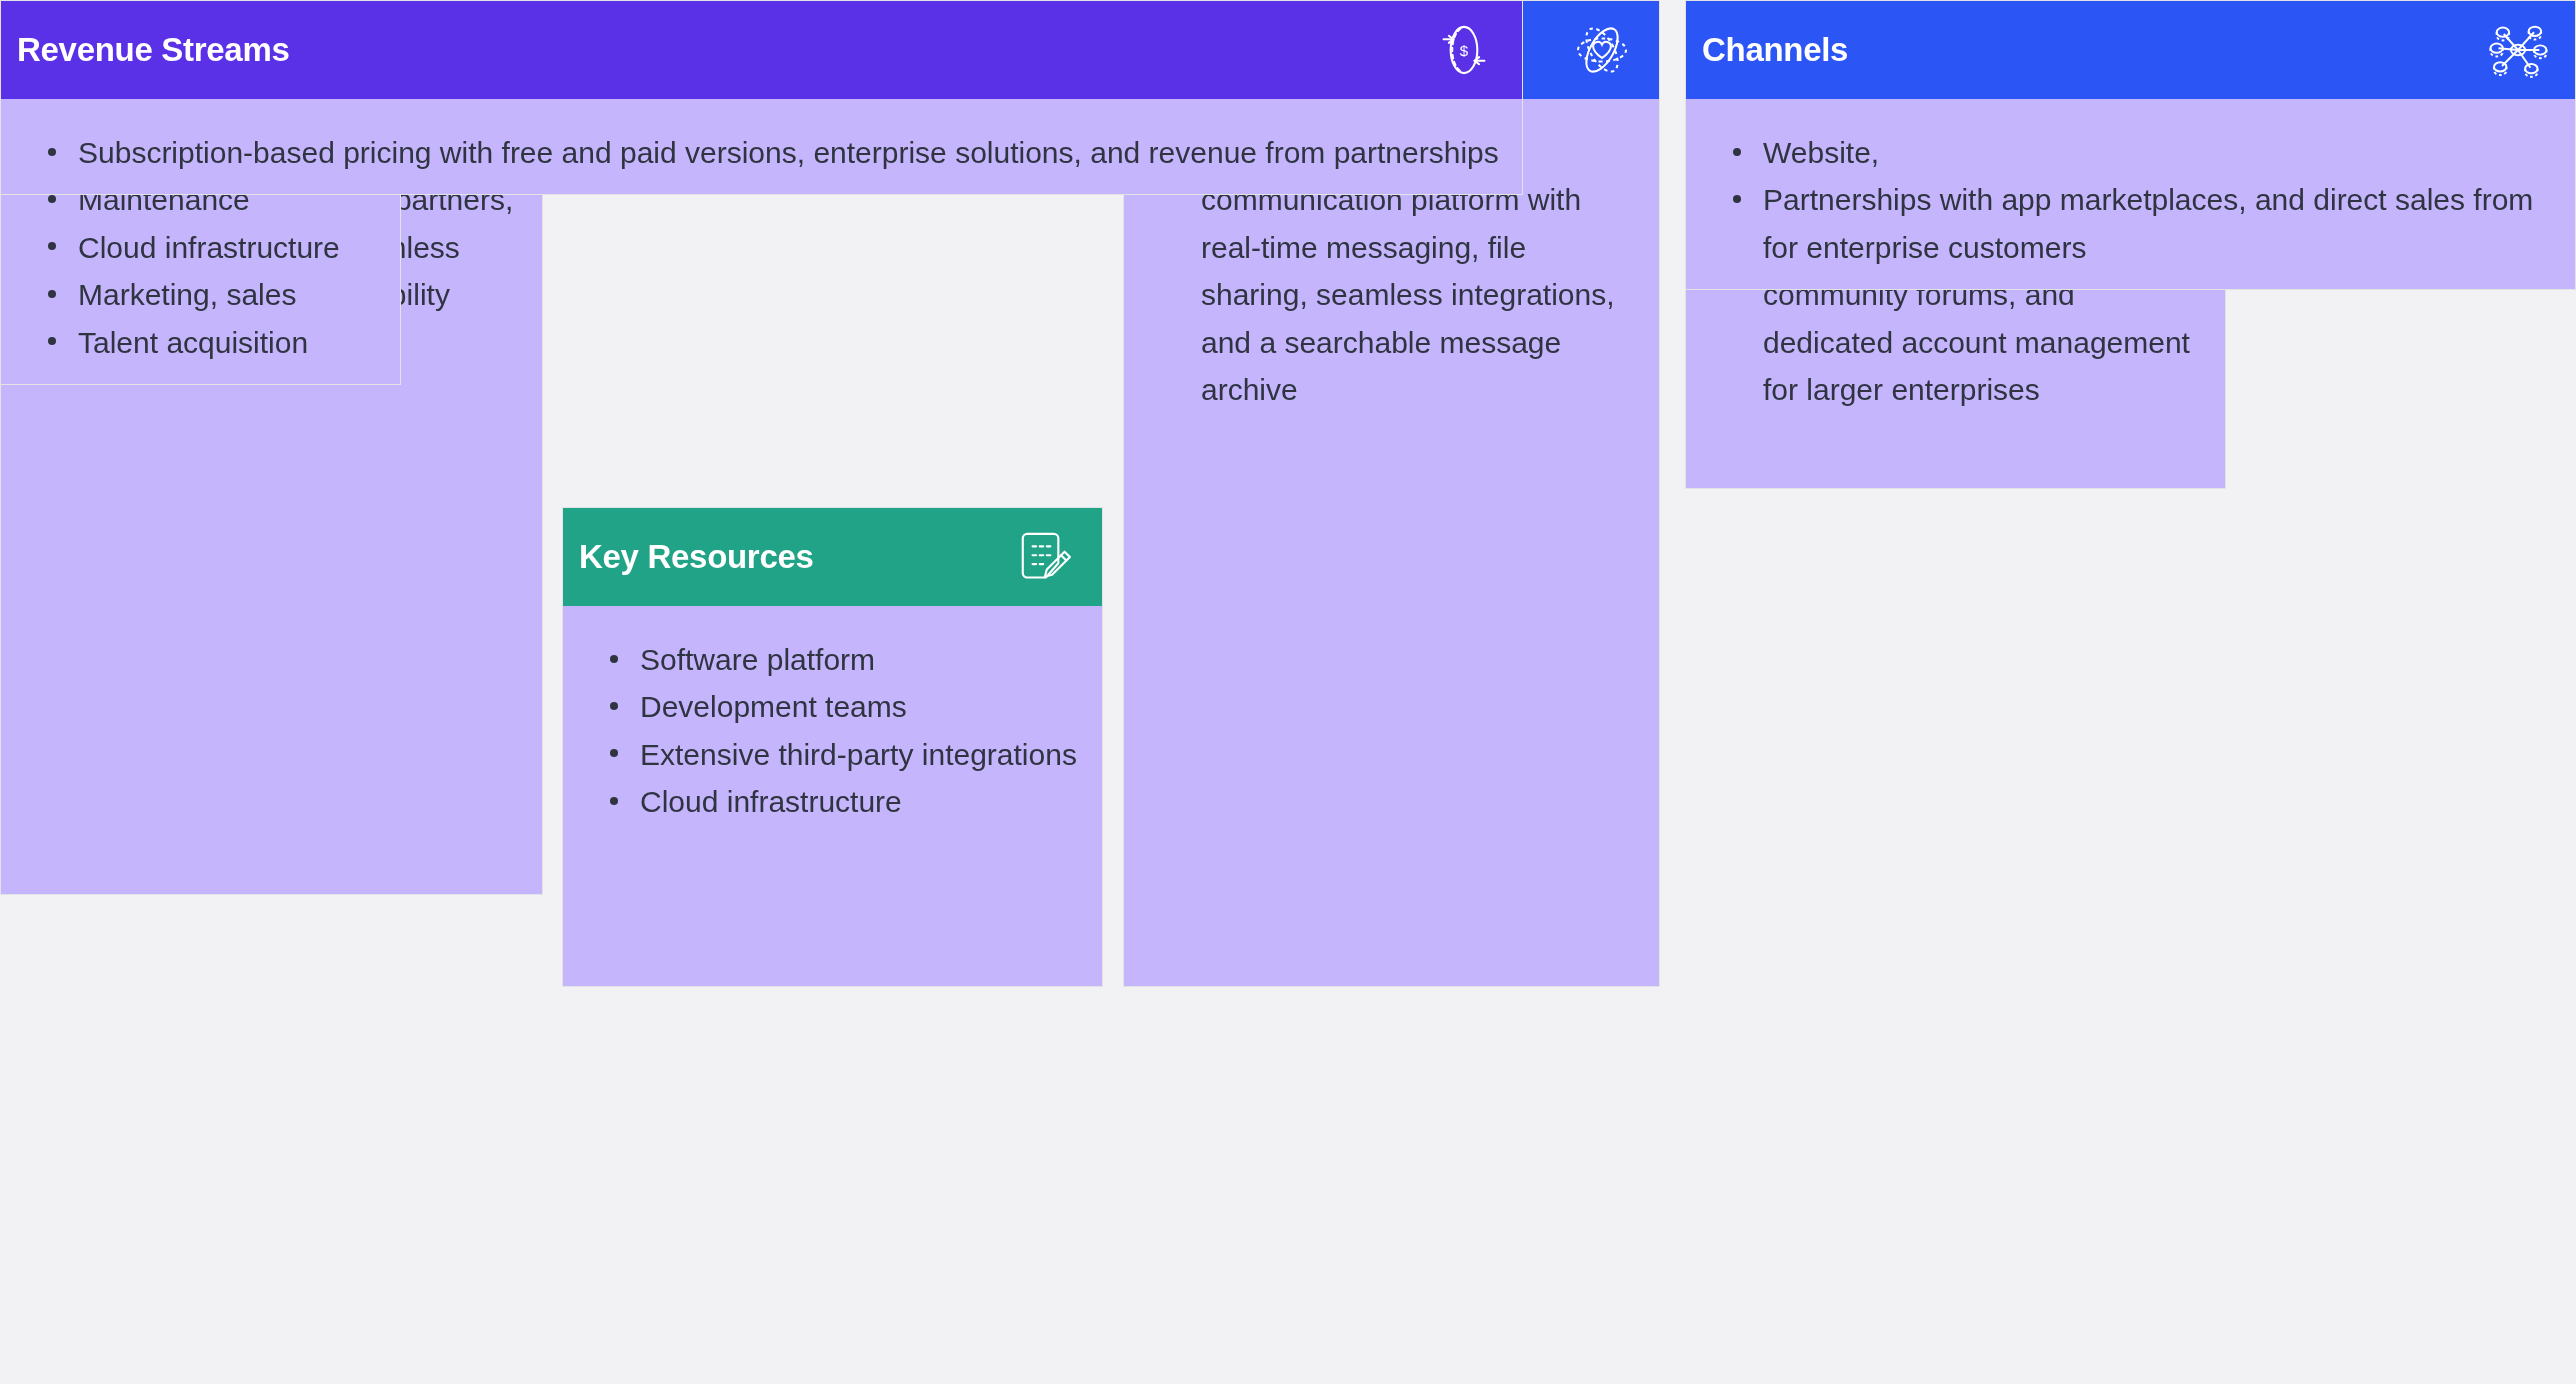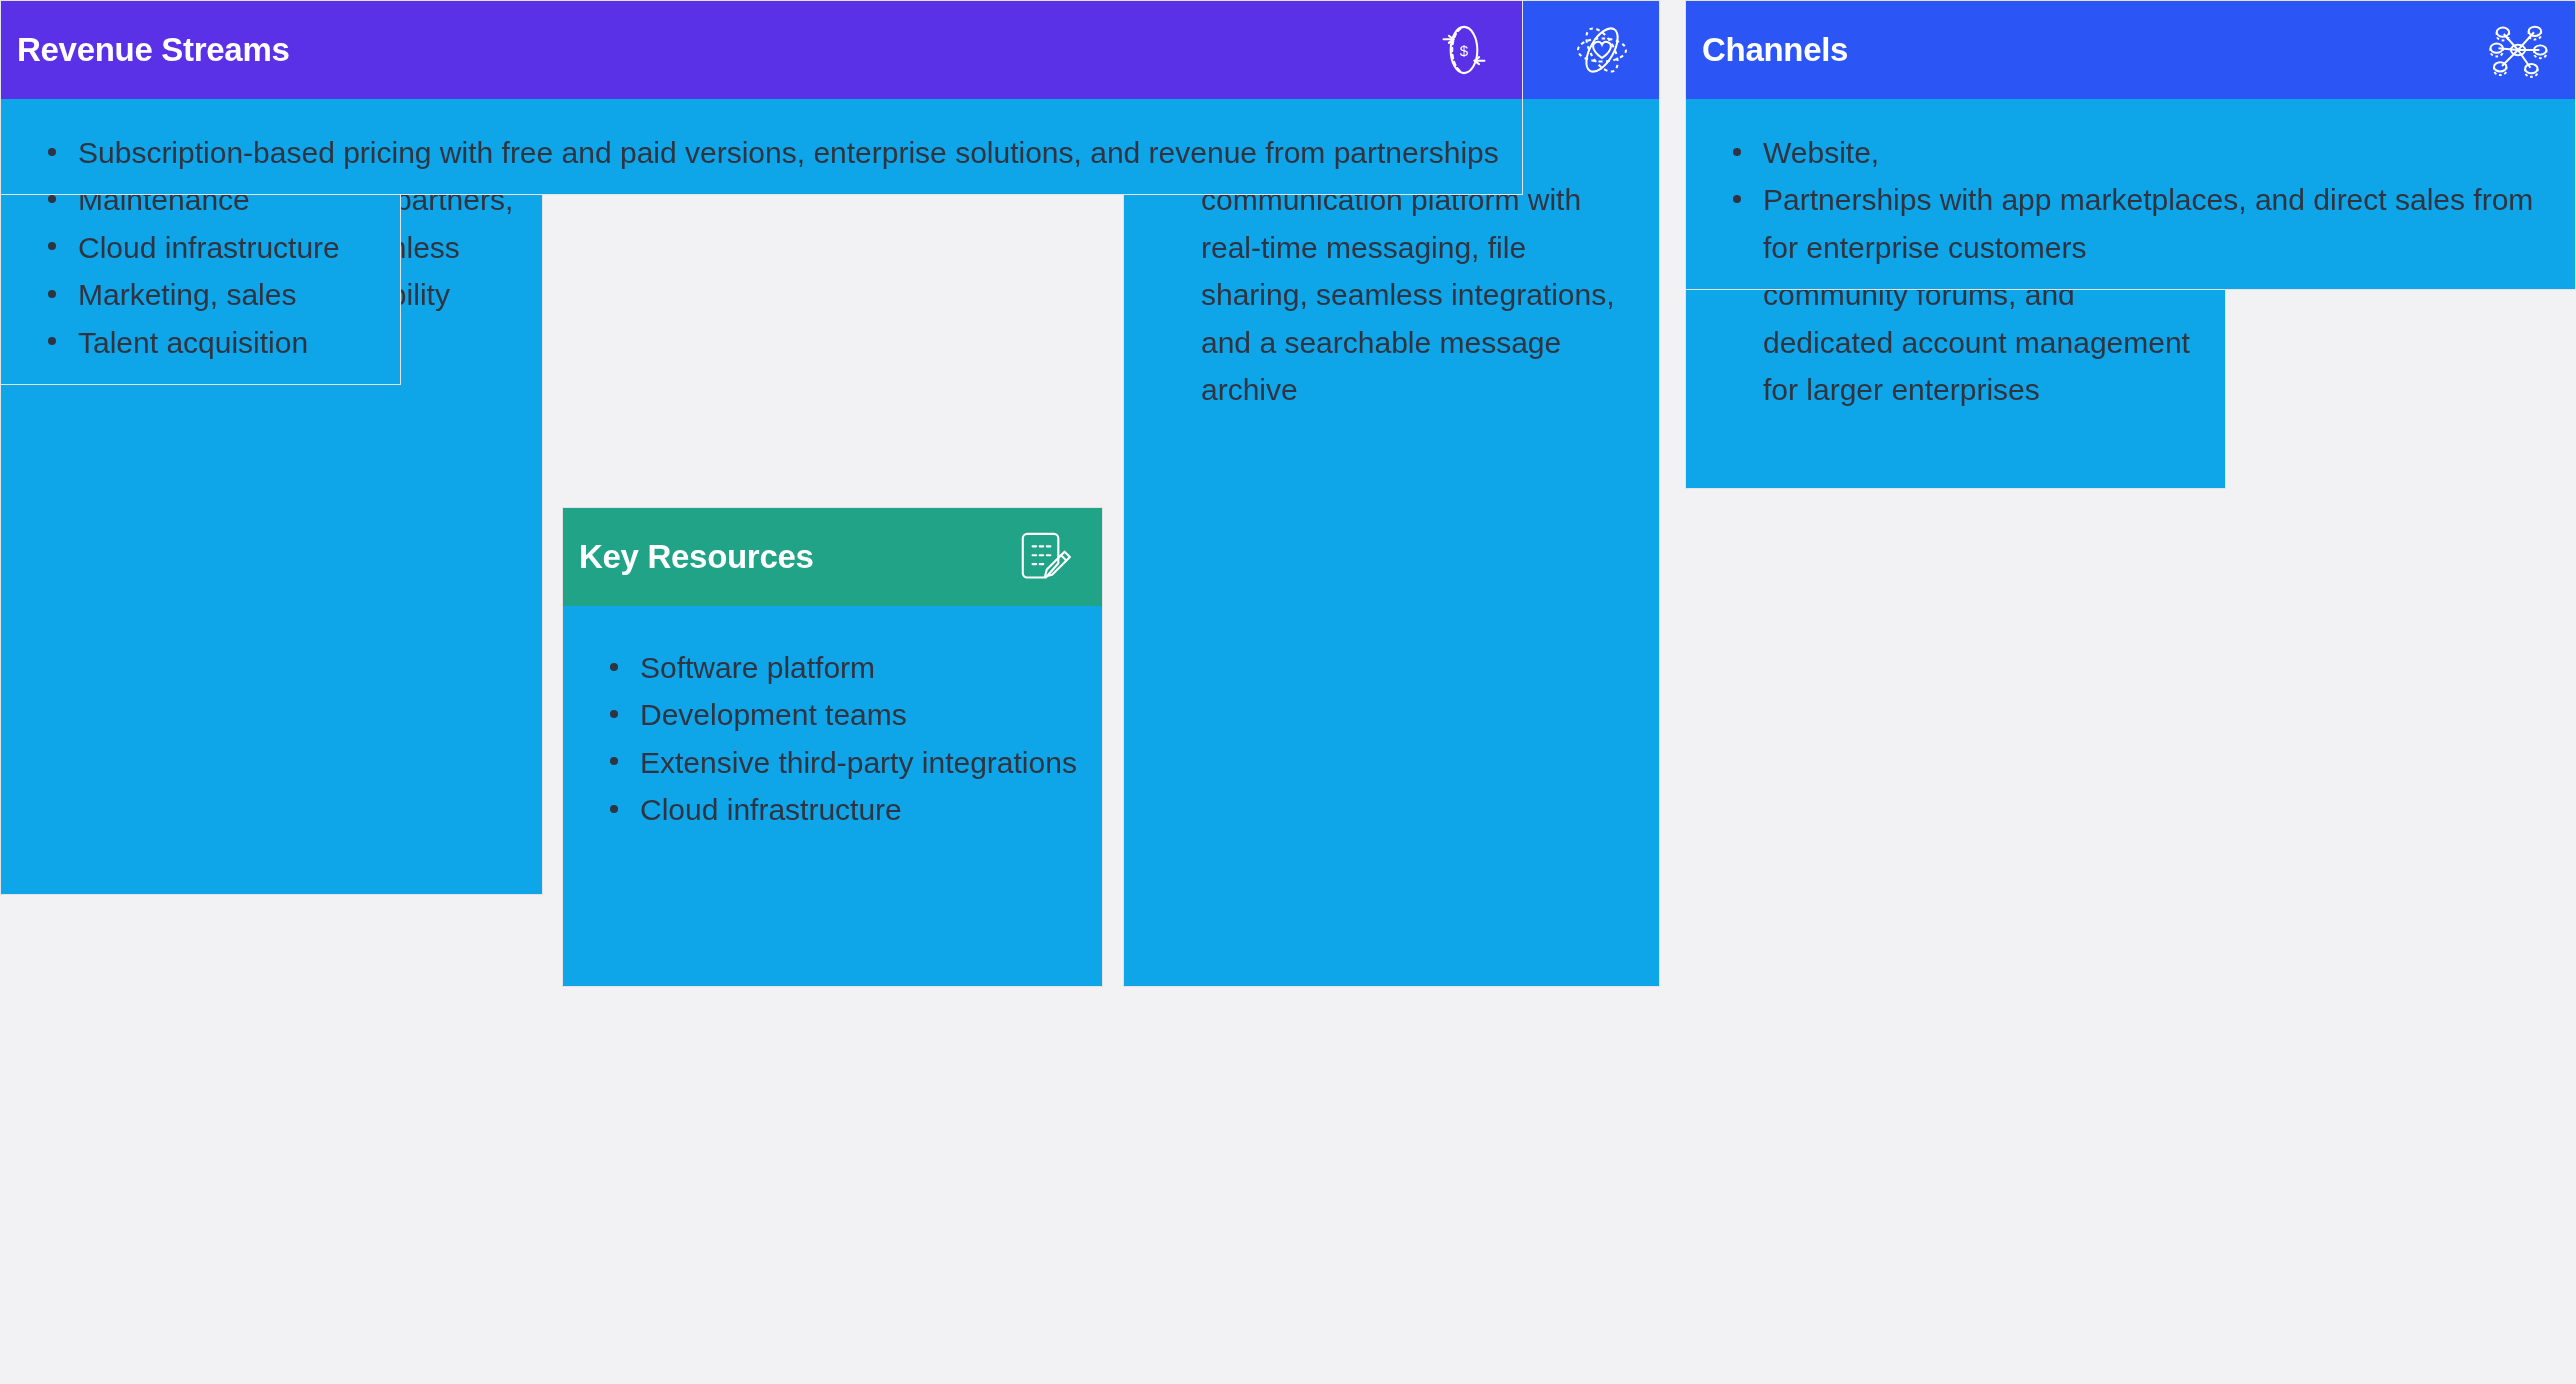--- a/index.html
+++ b/index.html
@@ -17,21 +17,21 @@
   .canvas {
     position: relative;
     width: 2576px;
     height: 1384px;
     background: #f2f2f4;
   }
 
   
   .card {
     position: absolute;
-    background: #0ea5e9;
+    background: #c4b5fd;
     border: 0.9px solid #e3e3e6;
     box-sizing: border-box;
     display: flex;
     flex-direction: column;
     overflow: hidden;
   }
 
   .card-header {
     flex: 0 0 auto;
     height: 98px;
@@ -93,21 +93,21 @@
   }
 
   
   .hdr-green  { background: #20a386; }
   .hdr-blue   { background: #2b55f5; }
   .hdr-purple { background: #5b31e8; }
 
   
   #card-key-partners            { left: 0px;    top: 0px;    width: 543px;  height: 895px; }
   #card-key-activities          { left: 562px;  top: 0px;    width: 541px;  height: 480px;  }
-  #card-key-resources           { left: 562px;  top: 507px;  width: 541px;  height: 480px; gap: 8px;  }
+  #card-key-resources           { left: 562px;  top: 507px;  width: 541px;  height: 480px;  }
   #card-value-proposition       { left: 1123px; top: 0px;    width: 537px;  height: 987px; }
   #card-customer-relationships  { left: 1685px; top: 0px;    width: 541px;  height: 489px;  }
   #card-channels                { left: 1685px; top": 0;     }
   #card-channels                { left: 1685px; top: 507px;  width: 541px;  height: 480px;  }
   #card-customer-segments       { left: 2245px; top: 0px;    width: 546px;  height: 987px; }
 
   /* ---------- geometry : bottom region ---------- */
   #card-cost-structure          { left: 0px;    top: 947px; width: 1384px; height: 539px;  }
   #card-revenue-streams         { left: 1402px; top: 947px; width: 1389px; height: 539px;  }
 

